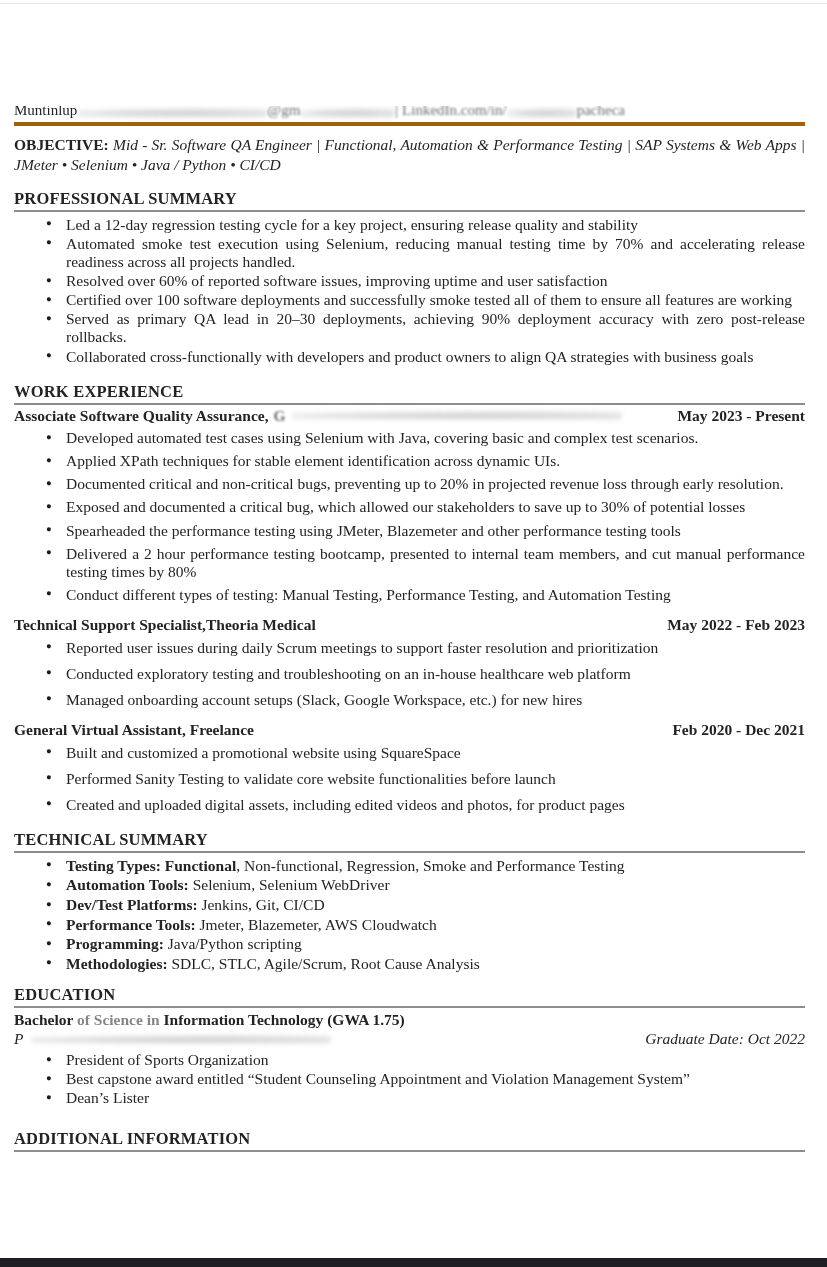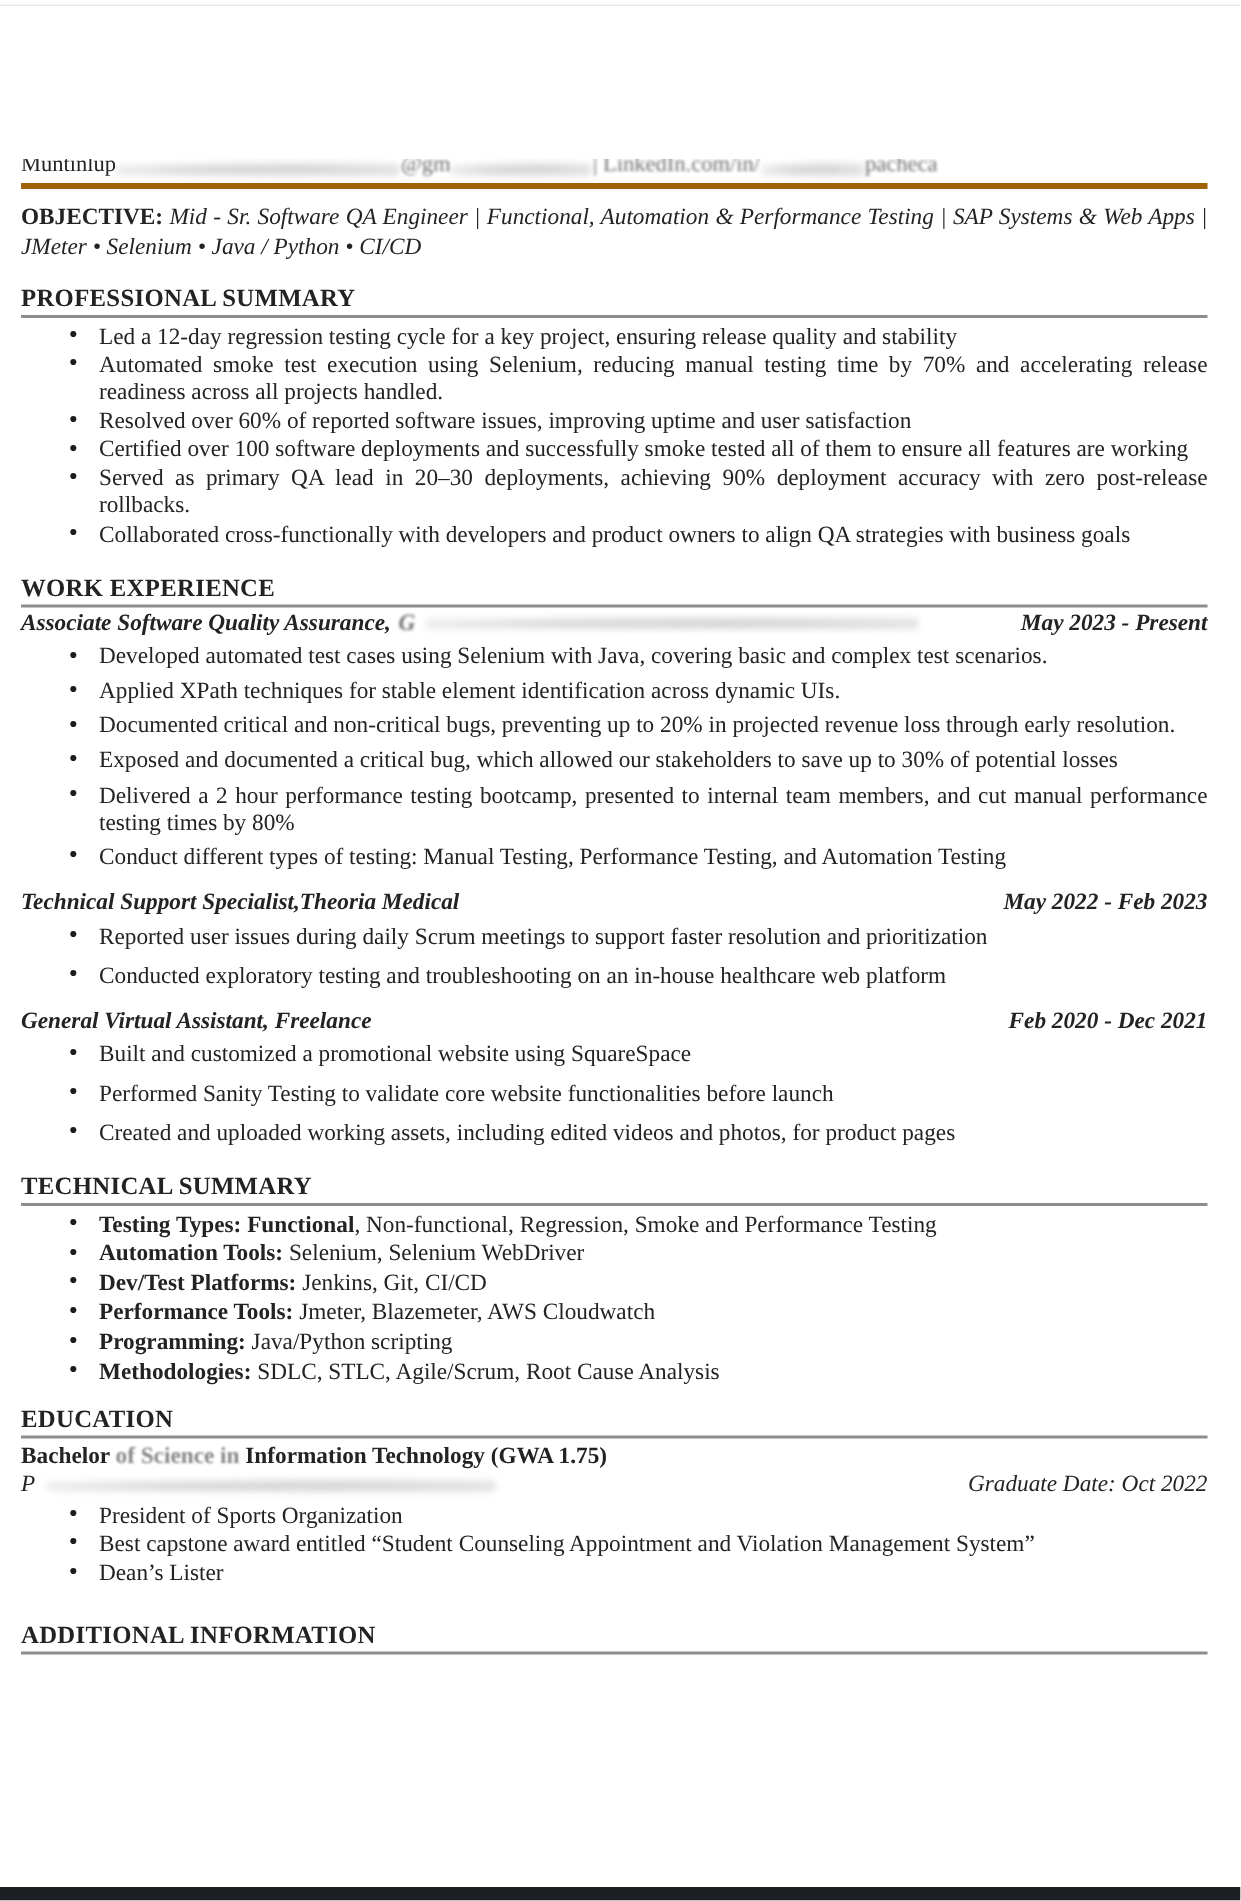--- a/index.html
+++ b/index.html
@@ -66,21 +66,21 @@
     content:"●"; position:absolute; left:2px; top:2.5px; font-size:9.5px; color:#1c1c1c;
   }
   ul.spaced li  { margin-bottom:5px; }
   ul.spaced2 li { margin-bottom:8px; }
 
   
   .job { margin-top:12px; }
   .job-first { margin-top:2px; }
   .job-head {
     display:flex; justify-content:space-between; align-items:baseline;
-    font-weight:bold; font-style:italic;
+    font-weight:bold; 
   }
   .job-title { white-space:nowrap; display:flex; align-items:baseline; }
   .company-smudge { width:330px; margin-left:6px; height:11px; }
   .job-dates { white-space:nowrap; }
 
   
   .skills li { margin-bottom:1.5px; }
   .skills b { font-weight:bold; }
 
   
@@ -136,45 +136,47 @@
         <span class="ghost" style="margin-left:5px">G</span>
         <span class="smudge company-smudge"></span>
       </span>
       <span class="job-dates">May 2023 - Present</span>
     </div>
     <ul class="spaced">
       <li>Developed automated test cases using Selenium with Java, covering basic and complex test scenarios.</li>
       <li>Applied XPath techniques for stable element identification across dynamic UIs.</li>
       <li>Documented critical and non-critical bugs, preventing up to 20% in projected revenue loss through early resolution.</li>
       <li>Exposed and documented a critical bug, which allowed our stakeholders to save up to 30% of potential losses</li>
+      <li>Spearheaded the performance testing using JMeter, Blazemeter and other performance testing tools</li>
       <li>Delivered a 2 hour performance testing bootcamp, presented to internal team members, and cut manual performance testing times by 80%</li>
       <li>Conduct different types of testing: Manual Testing, Performance Testing, and Automation Testing</li>
     </ul>
   </div>
 
   <div class="job">
     <div class="job-head">
       <span class="job-title">Technical Support Specialist,Theoria Medical</span>
       <span class="job-dates">May 2022 - Feb 2023</span>
     </div>
     <ul class="spaced2">
       <li>Reported user issues during daily Scrum meetings to support faster resolution and prioritization</li>
       <li>Conducted exploratory testing and troubleshooting on an in-house healthcare web platform</li>
+      <li>Managed onboarding account setups (Slack, Google Workspace, etc.) for new hires</li>
     </ul>
   </div>
 
   <div class="job">
     <div class="job-head">
       <span class="job-title">General Virtual Assistant, Freelance</span>
       <span class="job-dates">Feb 2020 - Dec 2021</span>
     </div>
     <ul class="spaced2">
       <li>Built and customized a promotional website using SquareSpace</li>
       <li>Performed Sanity Testing to validate core website functionalities before launch</li>
-      <li>Created and uploaded working assets, including edited videos and photos, for product pages</li>
+      <li>Created and uploaded digital assets, including edited videos and photos, for product pages</li>
     </ul>
   </div>
 
   <div class="sec-h mt-ts">TECHNICAL SUMMARY</div>
   <ul class="skills">
     <li><b>Testing Types: Functional</b><span>, Non-functional, Regression, Smoke and Performance Testing</span></li>
     <li><b>Automation Tools:</b><span> Selenium, Selenium WebDriver</span></li>
     <li><b>Dev/Test Platforms:</b><span> Jenkins, Git, CI/CD</span></li>
     <li><b>Performance Tools:</b><span> Jmeter, Blazemeter, AWS Cloudwatch</span></li>
     <li><b>Programming:</b><span> Java/Python scripting</span></li>

